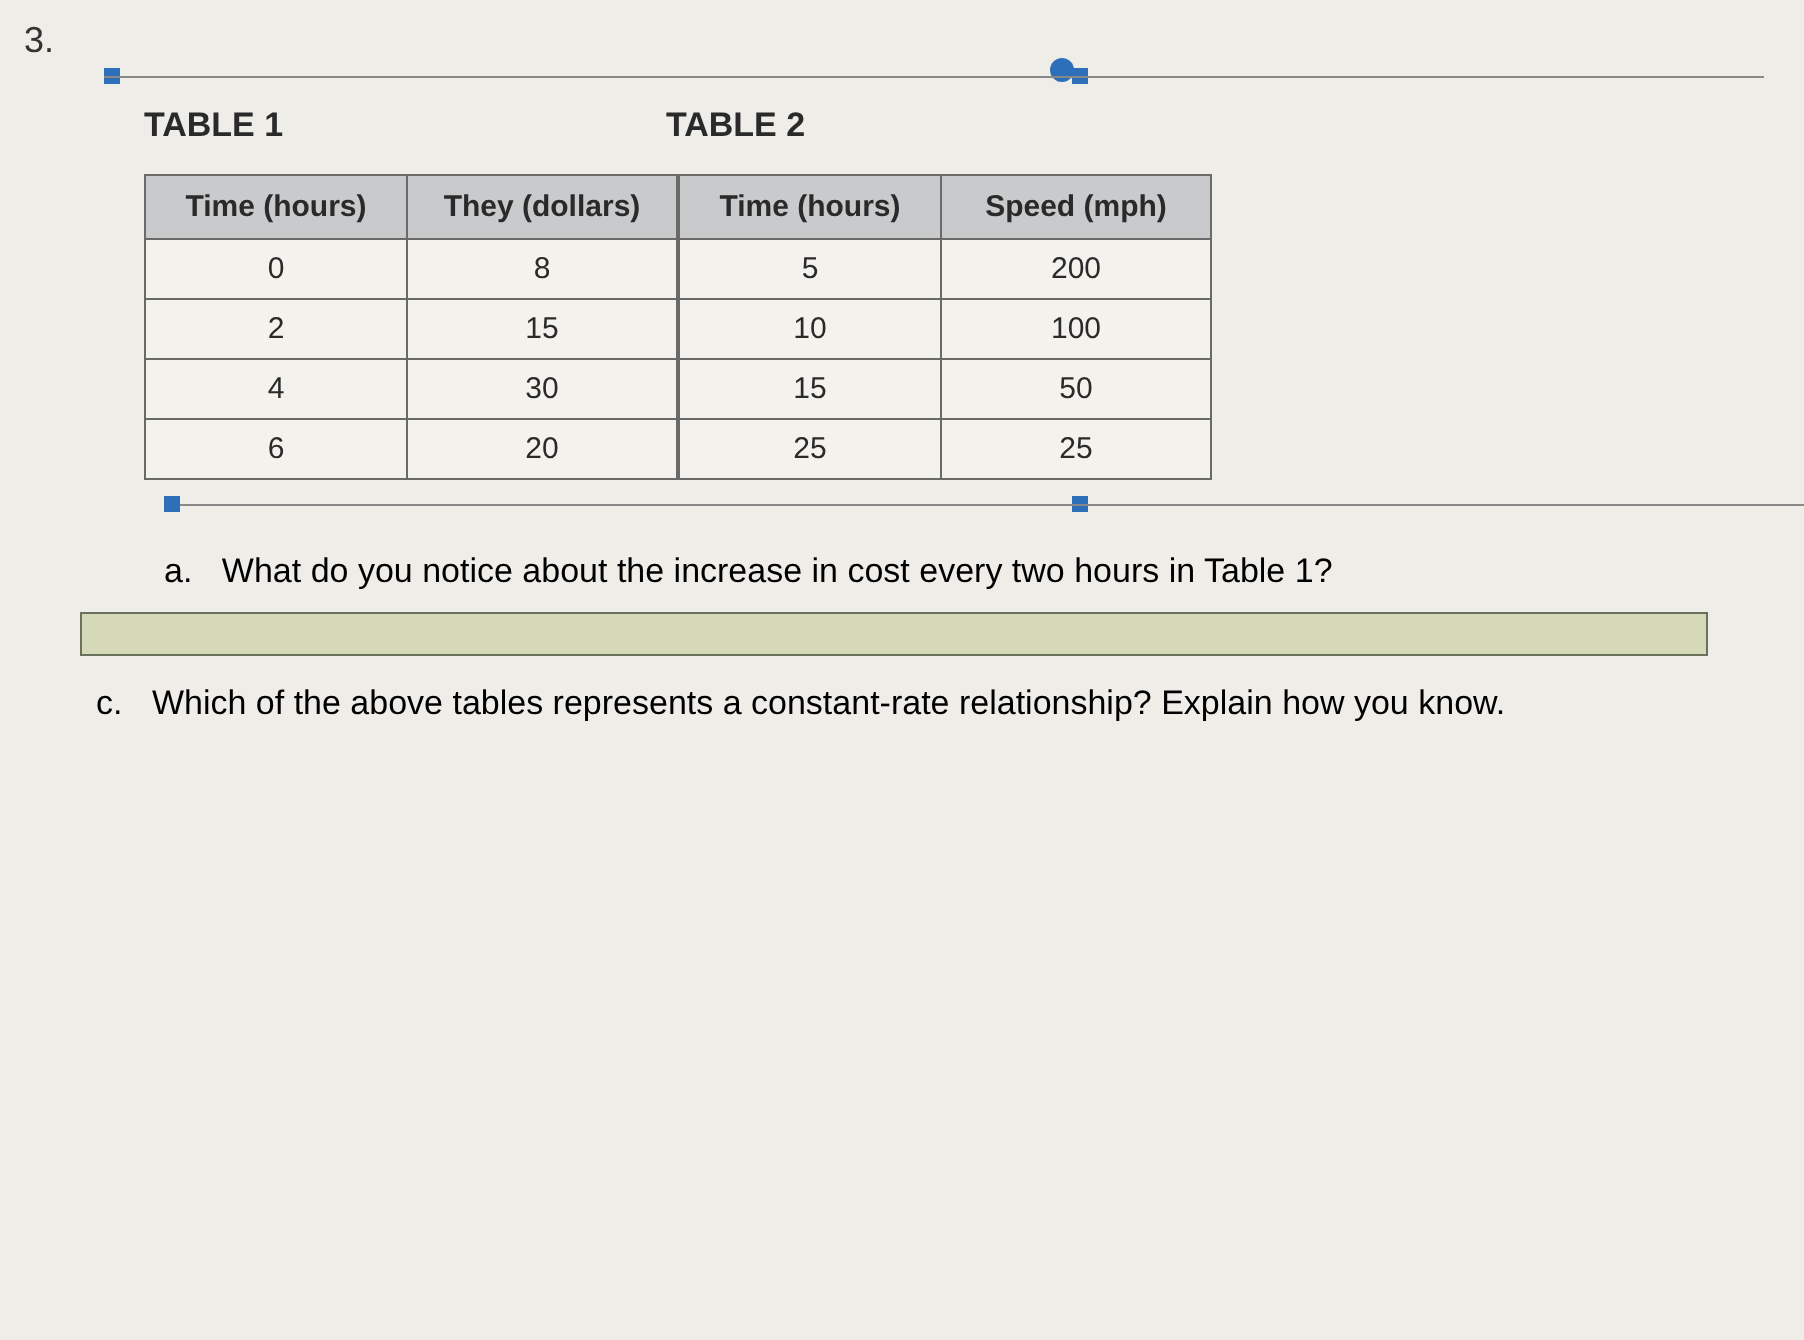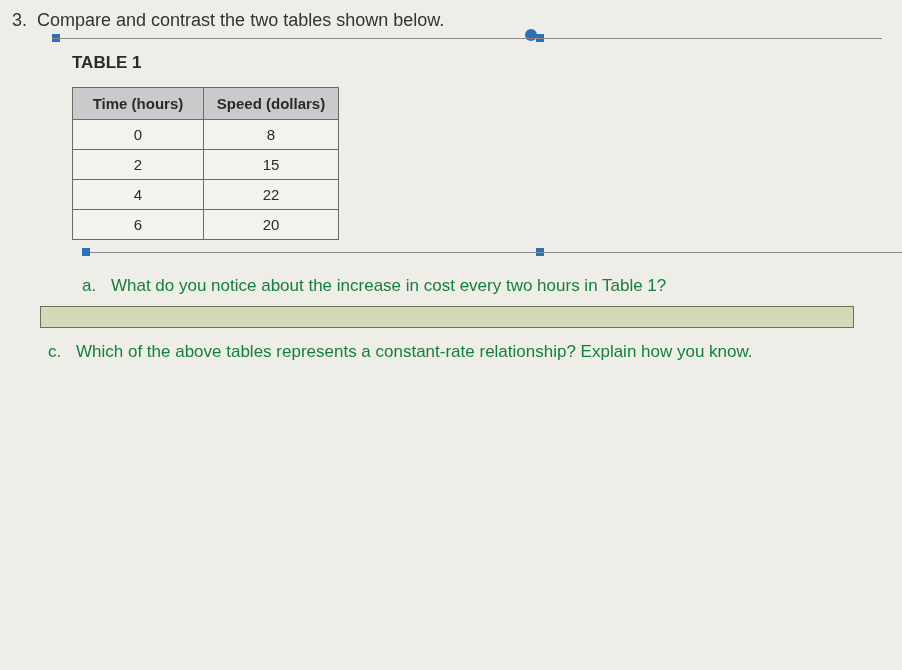--- a/index.html
+++ b/index.html
@@ -92,21 +92,21 @@
     font-weight: bold;
     font-size: 15px;
     padding: 7px 0;
   }
   .col1 { width: 131px; }
   .col2 { width: 135px; }
 
   .sub-q {
     margin: 18px 0 10px 70px;
     font-size: 17px;
-    color: #15803d;
+    color: #000000;
   }
   .sub-letter { margin-right: 10px; }
   .answer-box {
     border: 1.5px solid #6a715a;
     background: #d6d9b8;
     padding: 8px 10px;
     margin: 6px 28px 14px 28px;
     font-size: 16px;
     font-weight: bold;
     color: #333;
@@ -125,59 +125,85 @@
   }
   .sub-q-c { margin-top:14px;margin-left:36px; }
 </style>
 </head>
 <body>
 
 <div class="page">
 
   <div class="q-header">
     <span class="q-num">3.</span>
-    <span class="q-text">Compare and contrast the two tables shown below.</span>
   </div>
 
   <div class="rule-line">
     <span class="marker-sq sq1"></span>
     <span class="marker-dot dot1"></span>
     <span class="marker-sq sq2"></span>
   </div>
 
   <div class="tables-wrap">
 
     <div class="tbl-block">
       <div class="table-title">TABLE 1</div>
       <table>
         <tbody>
             <tr>
           <th class="col1">Time (hours)</th>
-          <th class="col2">Speed (dollars)</th>
+          <th class="col2">They (dollars)</th>
         </tr>
         <tr>
           <td>0</td>
           <td>8</td>
         </tr>
         <tr>
           <td>2</td>
           <td>15</td>
         </tr>
         <tr>
           <td>4</td>
-          <td>22</td>
+          <td>30</td>
         </tr>
         <tr>
           <td>6</td>
           <td>20</td>
         </tr>
       </tbody>
         </table>
     </div>
 
+    <div class="tbl-block">
+      <div class="table-title t2title">TABLE 2</div>
+      <table>
+        <tbody>
+            <tr>
+          <th class="col1">Time (hours)</th>
+          <th class="col2">Speed (mph)</th>
+        </tr>
+        <tr>
+          <td>5</td>
+          <td>200</td>
+        </tr>
+        <tr>
+          <td>10</td>
+          <td>100</td>
+        </tr>
+        <tr>
+          <td>15</td>
+          <td>50</td>
+        </tr>
+        <tr>
+          <td>25</td>
+          <td>25</td>
+        </tr>
+      </tbody>
+        </table>
+    </div>
   </div>
 
   <div class="marker-row">
     <span class="marker-sq sq1"></span>
     <span class="marker-sq sq2"></span>
     <span class="rule2"></span>
   </div>
 
   <div class="sub-q">
     <span class="sub-letter">a.</span>

